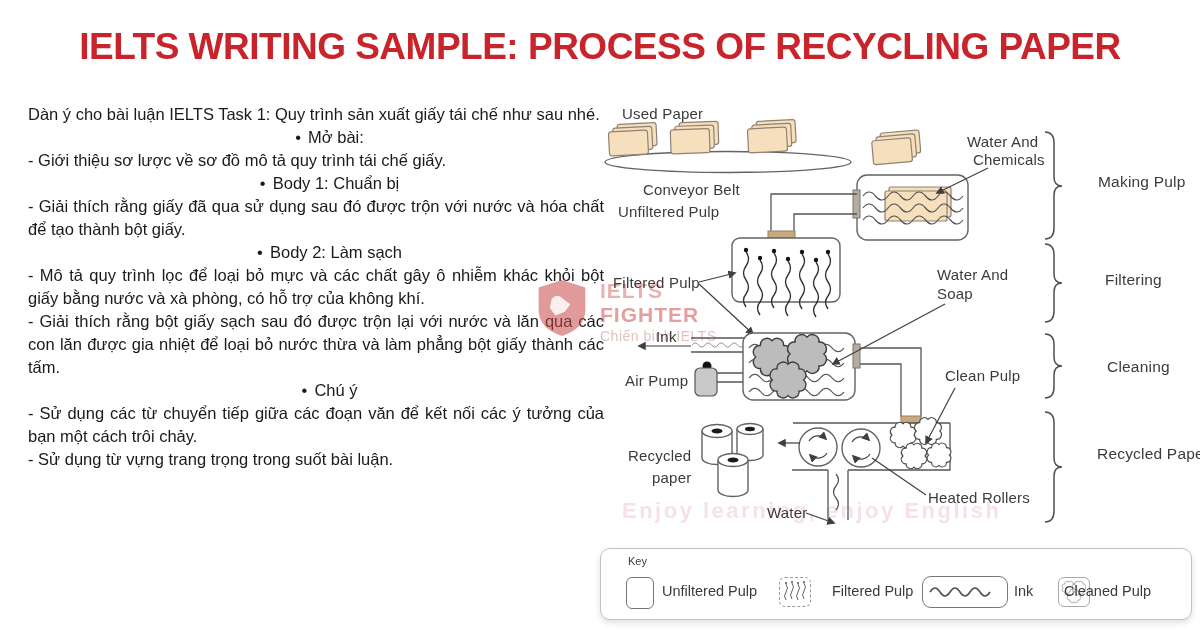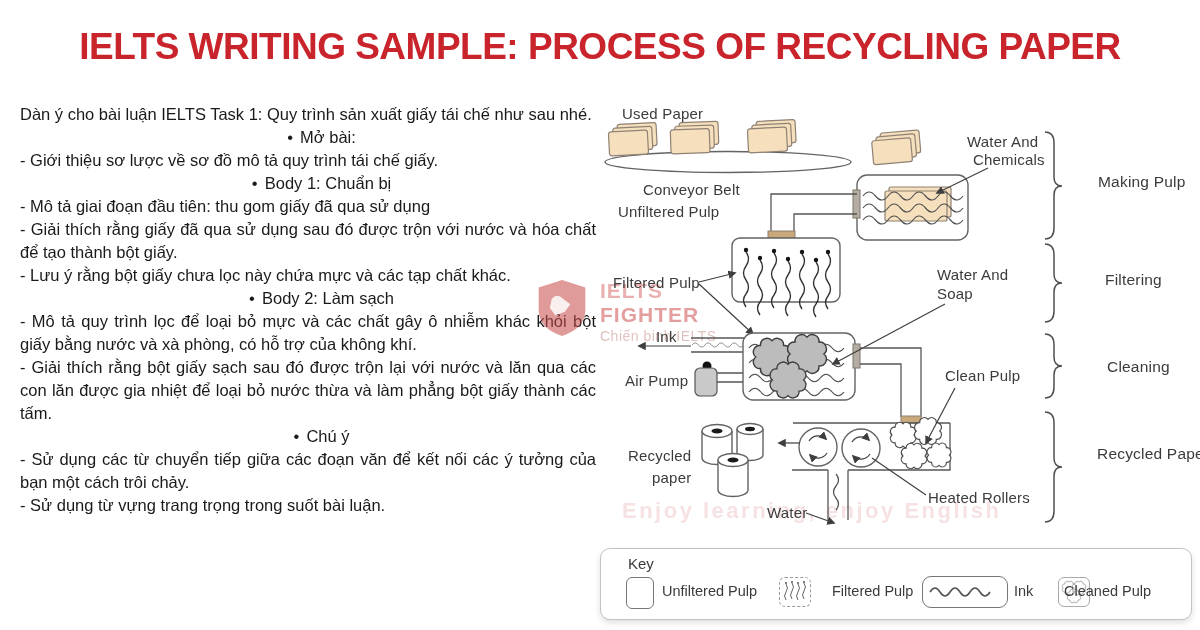--- a/index.html
+++ b/index.html
@@ -1,20 +1,20 @@
 <!DOCTYPE html>
 <html><head>
 <meta charset="utf-8">
 <style>
   html,body{margin:0;padding:0;}
   body{width:1200px;height:630px;position:relative;background:#ffffff;overflow:hidden;
        font-family:"Liberation Sans",sans-serif;}
   .title{position:absolute;left:0;right:0;top:26px;text-align:center;
          font-size:37px;font-weight:bold;letter-spacing:-0.5px;color:#c9242b;}
-  .outline{position:absolute;left:20px;top:103px;width:576px;font-size:16.5px;
+  .outline{position:absolute;left:28px;top:103px;width:576px;font-size:16.5px;
            line-height:23px;color:#1a1a1a;text-align:justify;}
   .outline .line{margin:0;}
   .outline .bullet{text-align:center;padding-left:20px;}
   .outline .bullet::before{content:"•";display:inline-block;width:20px;}
   
   .diagram{position:absolute;left:595px;top:92px;}
   .diagram text{font-family:"Liberation Sans",sans-serif;font-size:15px;fill:#3b3b3b;letter-spacing:.2px;}
   .diagram text.stage{font-size:15.5px;}
   .outlined{fill:#ffffff;stroke:#636363;stroke-width:1.4;}
   .thin{fill:none;stroke:#565656;stroke-width:1.3;}
@@ -23,21 +23,21 @@
   .squig{fill:none;stroke:#2e2e2e;stroke-width:1.3;}
   .blob{fill:#bcbcbc;stroke:#3e3e3e;stroke-width:1.1;}
   .cleanblob{fill:#ffffff;stroke:#4f4f4f;stroke-width:1.3;}
   .conn-gray{fill:#b5ada3;stroke:#7d766c;stroke-width:1;}
   .conn-tan{fill:#c9a97b;stroke:#8f8173;stroke-width:1;}
   .arrowline{fill:none;stroke:#3f3f3f;stroke-width:1.2;}
   .brace{fill:none;stroke:#4f4f4f;stroke-width:1.5;}
   
   .keybox{position:absolute;left:600px;top:548px;width:590px;height:70px;background:#fff;
           border:1.5px solid #c2c2c2;border-radius:10px;box-shadow:0 3px 6px rgba(0,0,0,.12);}
-  .keytitle{position:absolute;left:628px;top:555px;font-size:15px;color:#3b3b3b;}
+  .keytitle{position:absolute;left:628px;top:555px;font-size:11px;color:#3b3b3b;}
   .keylabel{position:absolute;top:583px;font-size:14.5px;color:#3b3b3b;}
   .swatch{position:absolute;top:577px;background:#fff;}
   .sw-unfiltered{left:626px;width:26px;height:30px;border:1.4px solid #777;border-radius:6px;}
   .sw-filtered{left:779px;width:30px;height:28px;border:1.4px dashed #999;border-radius:6px;}
   .sw-ink{left:922px;top:576px;width:84px;height:30px;border:1.5px solid #777;border-radius:9px;}
   .sw-cleaned{left:1058px;width:30px;height:28px;border:1.4px solid #aaa;border-radius:6px;}
   
   .wm-logo{position:absolute;left:538px;top:280px;display:flex;opacity:.55;align-items:flex-start;}
   .wm-logo .col{margin-left:14px;line-height:1;}
   .wm-brand-top{font-size:21px;font-weight:bold;color:#d97070;letter-spacing:1px;}
@@ -49,23 +49,21 @@
 </head>
 <body>
 
 <div class="title">IELTS WRITING SAMPLE: PROCESS OF RECYCLING PAPER</div>
 
 <div class="outline">
   <p class="line p">Dàn ý cho bài luận IELTS Task 1: Quy trình sản xuất giấy tái chế như sau nhé.</p>
   <p class="line bullet">Mở bài:</p>
   <p class="line p">- Giới thiệu sơ lược về sơ đồ mô tả quy trình tái chế giấy.</p>
   <p class="line bullet">Body 1: Chuẩn bị</p>
-  <p class="line p">- Mô tả giai đoạn đầu tiên: thu gom giấy đã qua sử dụng</p>
   <p class="line p">- Giải thích rằng giấy đã qua sử dụng sau đó được trộn với nước và hóa chất để tạo thành bột giấy.</p>
-  <p class="line p">- Lưu ý rằng bột giấy chưa lọc này chứa mực và các tạp chất khác.</p>
   <p class="line bullet">Body 2: Làm sạch</p>
   <p class="line p">- Mô tả quy trình lọc để loại bỏ mực và các chất gây ô nhiễm khác khỏi bột giấy bằng nước và xà phòng, có hỗ trợ của không khí.</p>
   <p class="line p">- Giải thích rằng bột giấy sạch sau đó được trộn lại với nước và lăn qua các con lăn được gia nhiệt để loại bỏ nước thừa và làm phẳng bột giấy thành các tấm.</p>
   <p class="line bullet">Chú ý</p>
   <p class="line p">- Sử dụng các từ chuyển tiếp giữa các đoạn văn để kết nối các ý tưởng của bạn một cách trôi chảy.</p>
   <p class="line p">- Sử dụng từ vựng trang trọng trong suốt bài luận.</p>
 </div>
 
 <div class="wm-logo">
   <svg width="48" height="56" viewBox="0 0 50 60">

